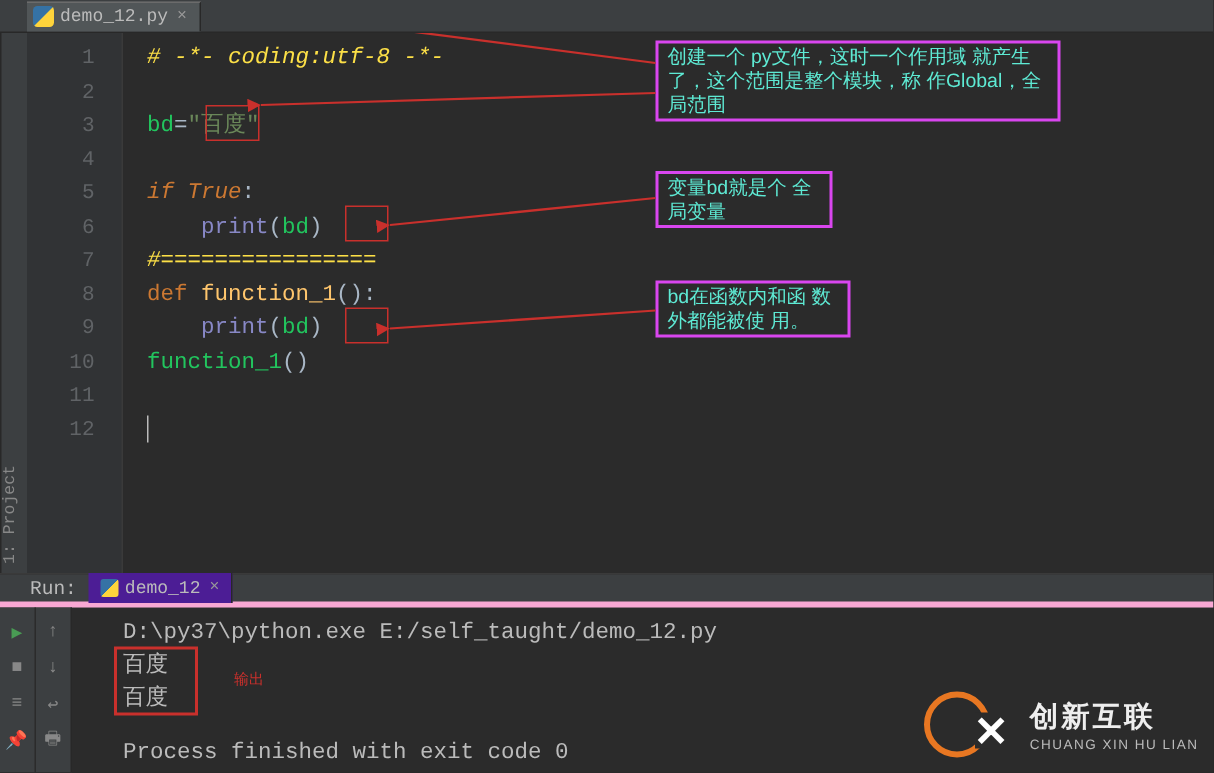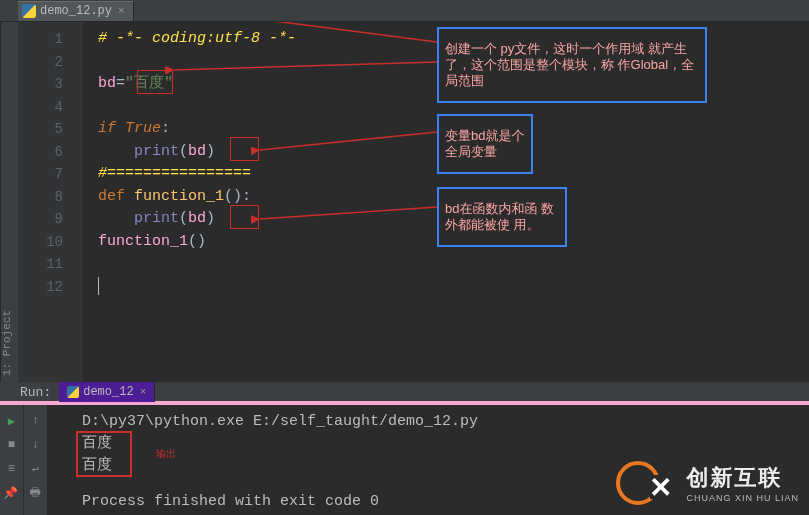--- a/index.html
+++ b/index.html
@@ -63,30 +63,30 @@
   .line{
     height:22.5px;line-height:22.5px;white-space:pre;
     position:relative;
   }
   .tok-comment{color:#fde047;font-style:italic}
   .tok-str{color:#6a8759}
   .tok-kw{color:#cc7832;font-style:italic}
   .tok-def{color:#cc7832}
   .tok-fn{color:#ffc66d}
   .tok-builtin{color:#8888c6}
-  .tok-var{color:#f9a8d4}
+  .tok-var{color:#22c55e}
   .caret{display:inline-block;width:1px;height:18px;background:#bbb;vertical-align:middle}
   
   .rbox{
     position:absolute;border:1px solid #c9302c;pointer-events:none;
   }
   .anno{
-    position:absolute;border:2px solid #3b82f6;
-    color:#fca5a5;font-size:13px;line-height:16px;
-    padding:12px 6px;
+    position:absolute;border:2px solid #d946ef;
+    color:#5eead4;font-size:13px;line-height:16px;
+    padding:1px 6px;
     font-family:"Microsoft YaHei","SimSun",sans-serif;
     background:transparent;
   }
   svg.arrows{
     position:absolute;left:0;top:0;width:100%;height:100%;
     pointer-events:none;
   }
   
   .run{
     position:absolute;left:0;right:0;top:382px;bottom:0;
@@ -138,21 +138,21 @@
     width:44px;height:44px;border:4px solid #e87722;border-radius:50%;
     position:relative;margin-right:8px;
   }
   .watermark .cx::before{
     content:"";position:absolute;right:-4px;top:10px;width:10px;height:24px;
     background:#2b2b2b;
   }
   .watermark .cx::after{
     content:"✕";position:absolute;right:-16px;top:6px;color:#fff;font-size:28px;font-weight:bold;
   }
-  .watermark .txt .zh{font-size:22px;font-weight:bold;letter-spacing:2px}
+  .watermark .txt .zh{font-size:19px;font-weight:bold;letter-spacing:2px}
   .watermark .txt .en{font-size:9px;letter-spacing:1px;color:#bbb}
 </style>
 </head>
 <body>
 
 <div class="tabbar">
   <div class="tab">
     <span class="py-icon"></span>
     <span>demo_12.py</span>
     <span class="close">×</span>
@@ -190,21 +190,21 @@
     <div class="line"></div>
     <div class="line"><span class="caret"></span></div>
 
     <div class="rbox" style="left:55px;top:48px;width:36px;height:24px"></div>
     <div class="rbox" style="left:148px;top:115px;width:29px;height:24px"></div>
     <div class="rbox" style="left:148px;top:183px;width:29px;height:24px"></div>
 
     <div class="anno" style="left:355px;top:5px;width:270px">创建一个 py文件，这时一个作用域
 就产生了，这个范围是整个模块，称
 作Global，全局范围</div>
-    <div class="anno" style="left:355px;top:92px;width:96px">变量bd就是个
+    <div class="anno" style="left:355px;top:92px;width:118px">变量bd就是个
 全局变量</div>
     <div class="anno" style="left:355px;top:165px;width:130px">bd在函数内和函
 数外都能被使
 用。</div>
 
     <svg class="arrows">
       <defs>
           <marker id="ah" markerWidth="8" markerHeight="8" refX="6" refY="3" orient="auto">
         <path d="M0,0 L6,3 L0,6 Z" fill="#c9302c"></path>
           </marker>

